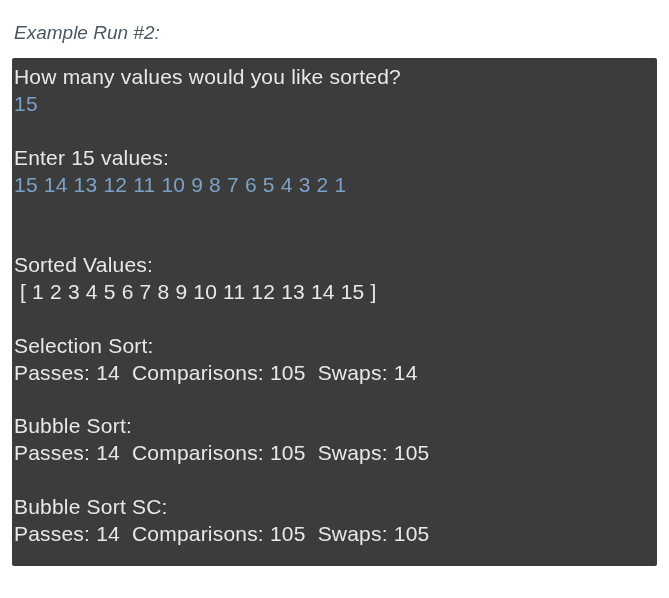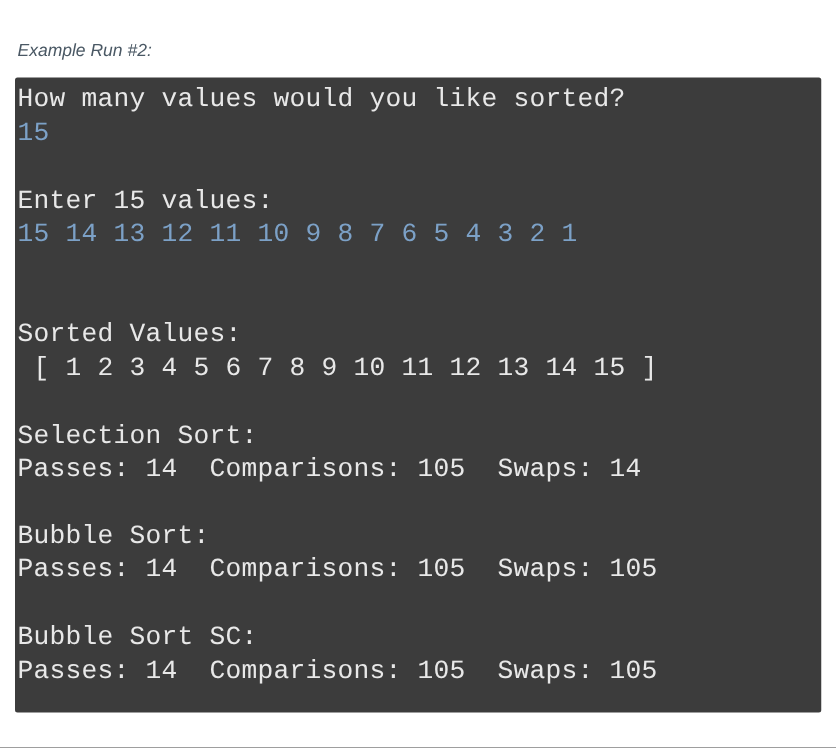--- a/index.html
+++ b/index.html
@@ -5,29 +5,29 @@
     body {
       margin: 0;
       padding: 14px 12px;
       background: #ffffff;
       font-family: -apple-system, BlinkMacSystemFont, "Segoe UI", "Helvetica Neue", Arial, sans-serif;
       width: 669px;
       box-sizing: border-box;
     }
     .heading {
       font-style: italic;
-      font-size: 14px;
+      font-size: 19px;
       color: #4a5864;
-      margin: 18px 0 14px 2px;
+      margin: 8px 0 14px 2px;
       font-weight: 400;
     }
     .terminal {
       background: #3c3c3c;
       color: #e8e8e8;
-      font-family: Liberation Mono, monospace;
+      font-family: Liberation Sans, sans-serif;
       font-size: 21px;
       line-height: 1.28;
       padding: 6px 0 18px 2px;
       white-space: pre;
       letter-spacing: 0.2px;
       border-radius: 2px;
     }
     .user-in {
       color: #7ca1c7;
     }

